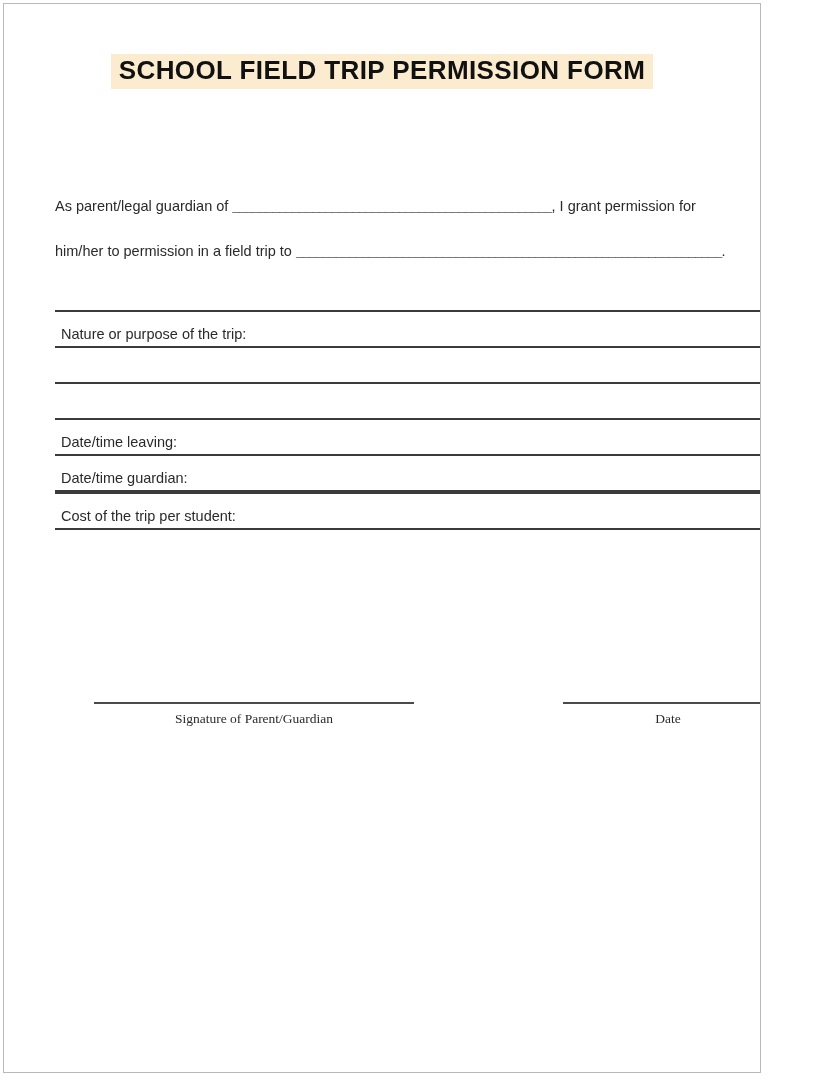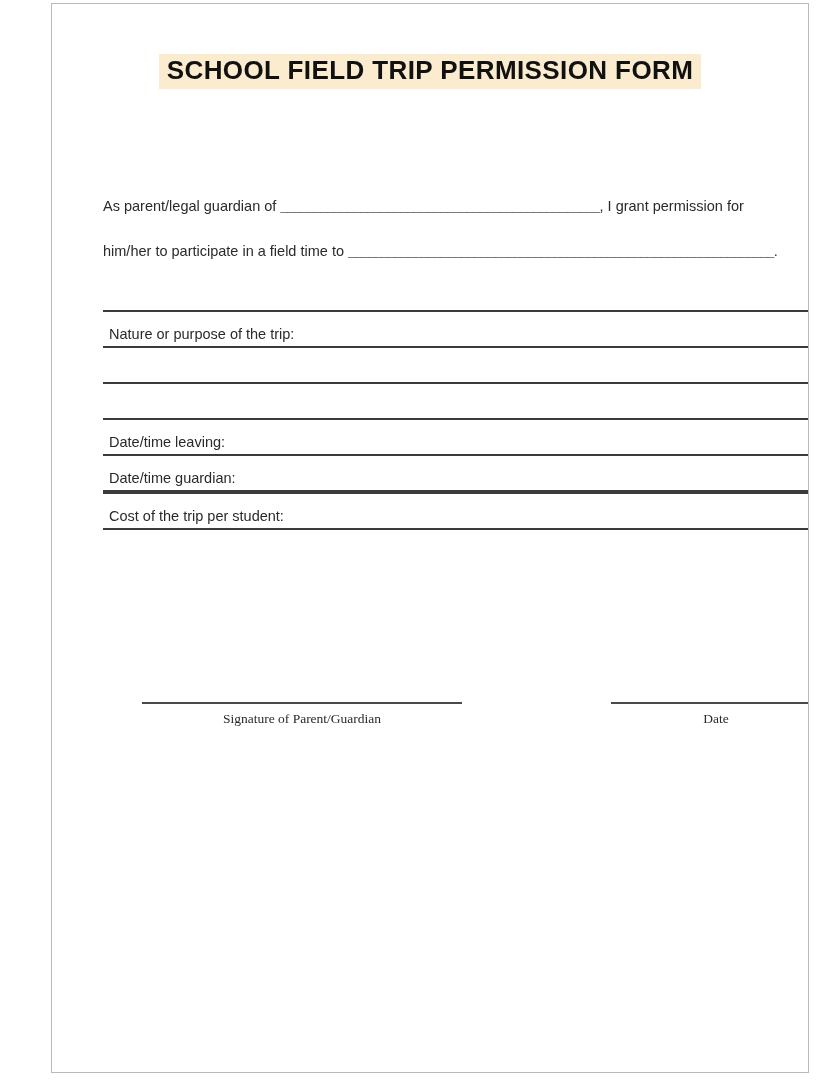--- a/index.html
+++ b/index.html
@@ -18,21 +18,20 @@
   .page {
     position: absolute;
     left: 3px;
     top: 3px;
     width: 758px;
     height: 1070px;
     border: 1px solid #b9b9b9;
     background: #ffffff;
     box-sizing: border-box;
     overflow: hidden;
-    margin-left: 48px;
   }
 
   
   .title-wrap {
     position: absolute;
     left: 0;
     top: 50px;
     width: 100%;
     text-align: center;
   }
@@ -127,21 +126,21 @@
 
   <div class="title-wrap">
     <span class="title">SCHOOL FIELD TRIP PERMISSION FORM</span>
   </div>
 
   <div class="intro">
     <span class="intro-line">
       <span>As parent/legal guardian of </span><span class="blank">________________________________________________</span><span>, I grant permission for</span>
     </span>
     <span class="intro-line">
-      <span>him/her to participate in a field time to </span><span class="blank">________________________________________________________________</span><span>.</span>
+      <span>him/her to permission in a field trip to </span><span class="blank">________________________________________________________________</span><span>.</span>
     </span>
   </div>
 
   <div class="rules">
 
     <div class="rule"></div>
     <div class="row">
       <span class="row-label">Nature or purpose of the trip:</span>
     </div>
 

